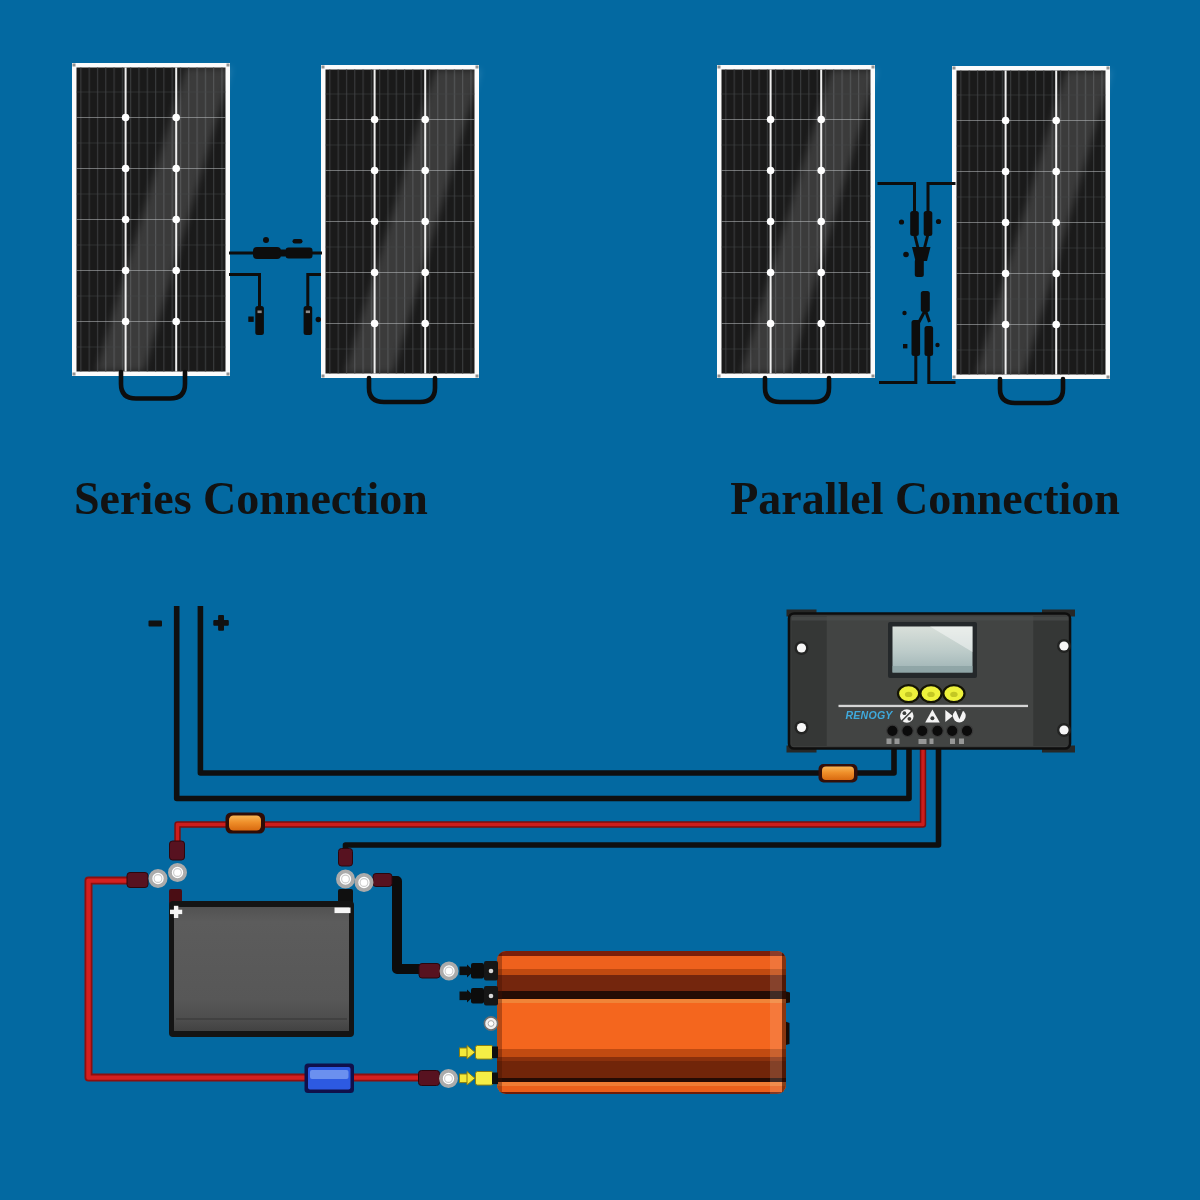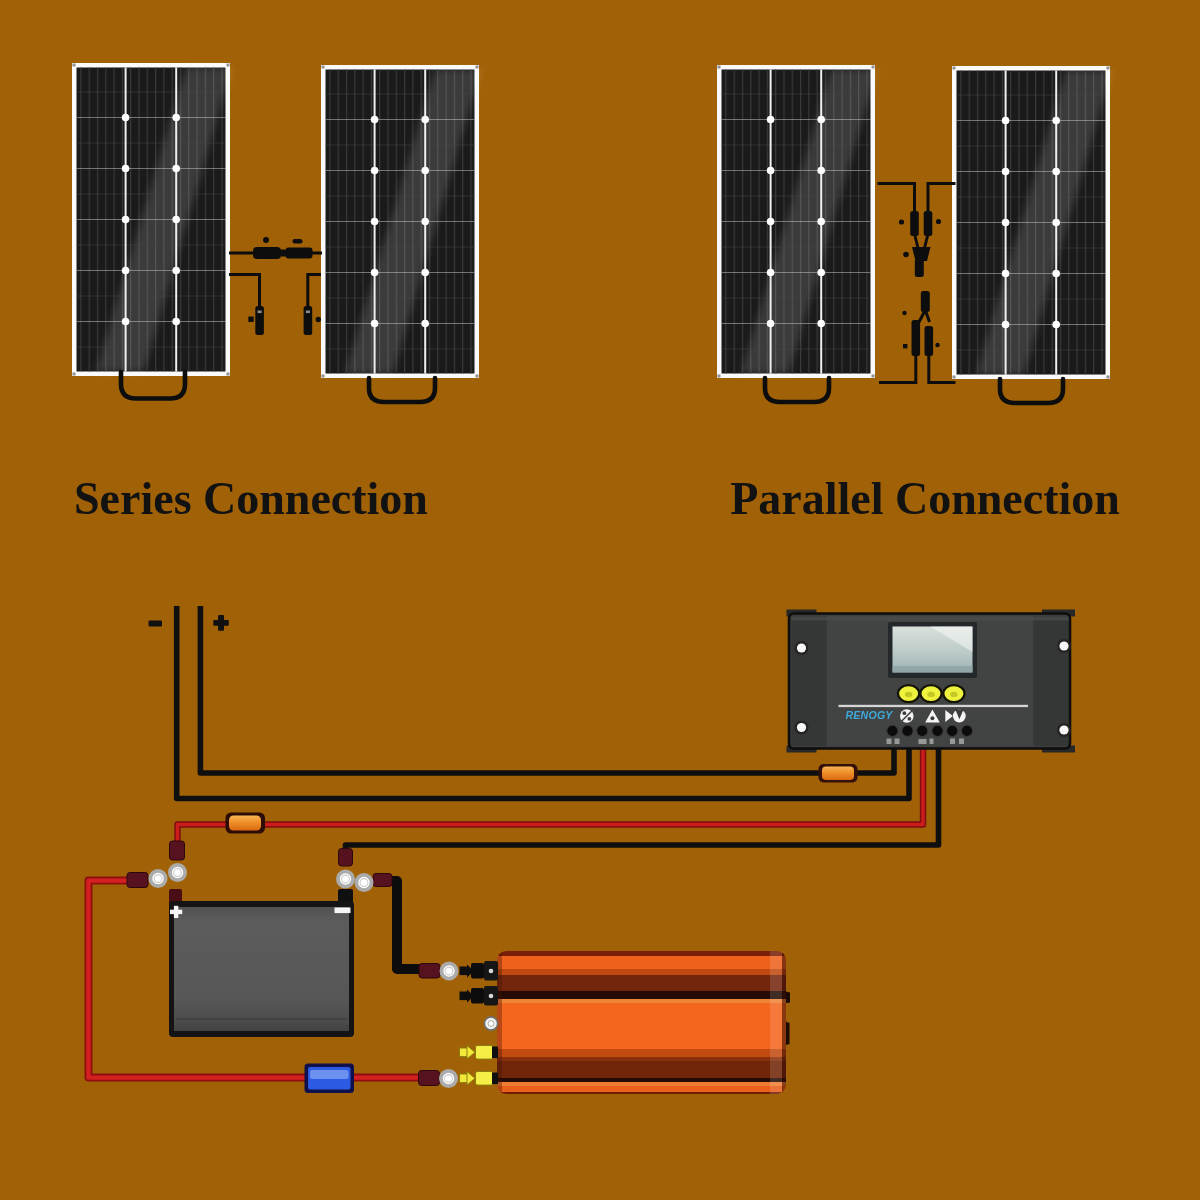--- a/index.html
+++ b/index.html
@@ -1,16 +1,16 @@
 <!DOCTYPE html>
 <html><head>
 <meta charset="utf-8">
 <style>
 html,body{margin:0;padding:0;background:#ffffff;}
-#page{width:1200px;height:1200px;position:relative;background:#a16207;overflow:hidden;}
+#page{width:1200px;height:1200px;position:relative;background:#0369a1;overflow:hidden;}
 svg{display:block;}
 .lbl{font-family:"Liberation Serif",serif;font-weight:bold;fill:#121212;}
 </style>
 </head>
 <body>
 <div id="page">
 <svg width="1200" height="1200" viewBox="0 0 1200 1200">
 <defs>
   <filter id="blr" x="-30%" y="-10%" width="160%" height="120%">
           <feGaussianBlur stdDeviation="3.5"></feGaussianBlur>

